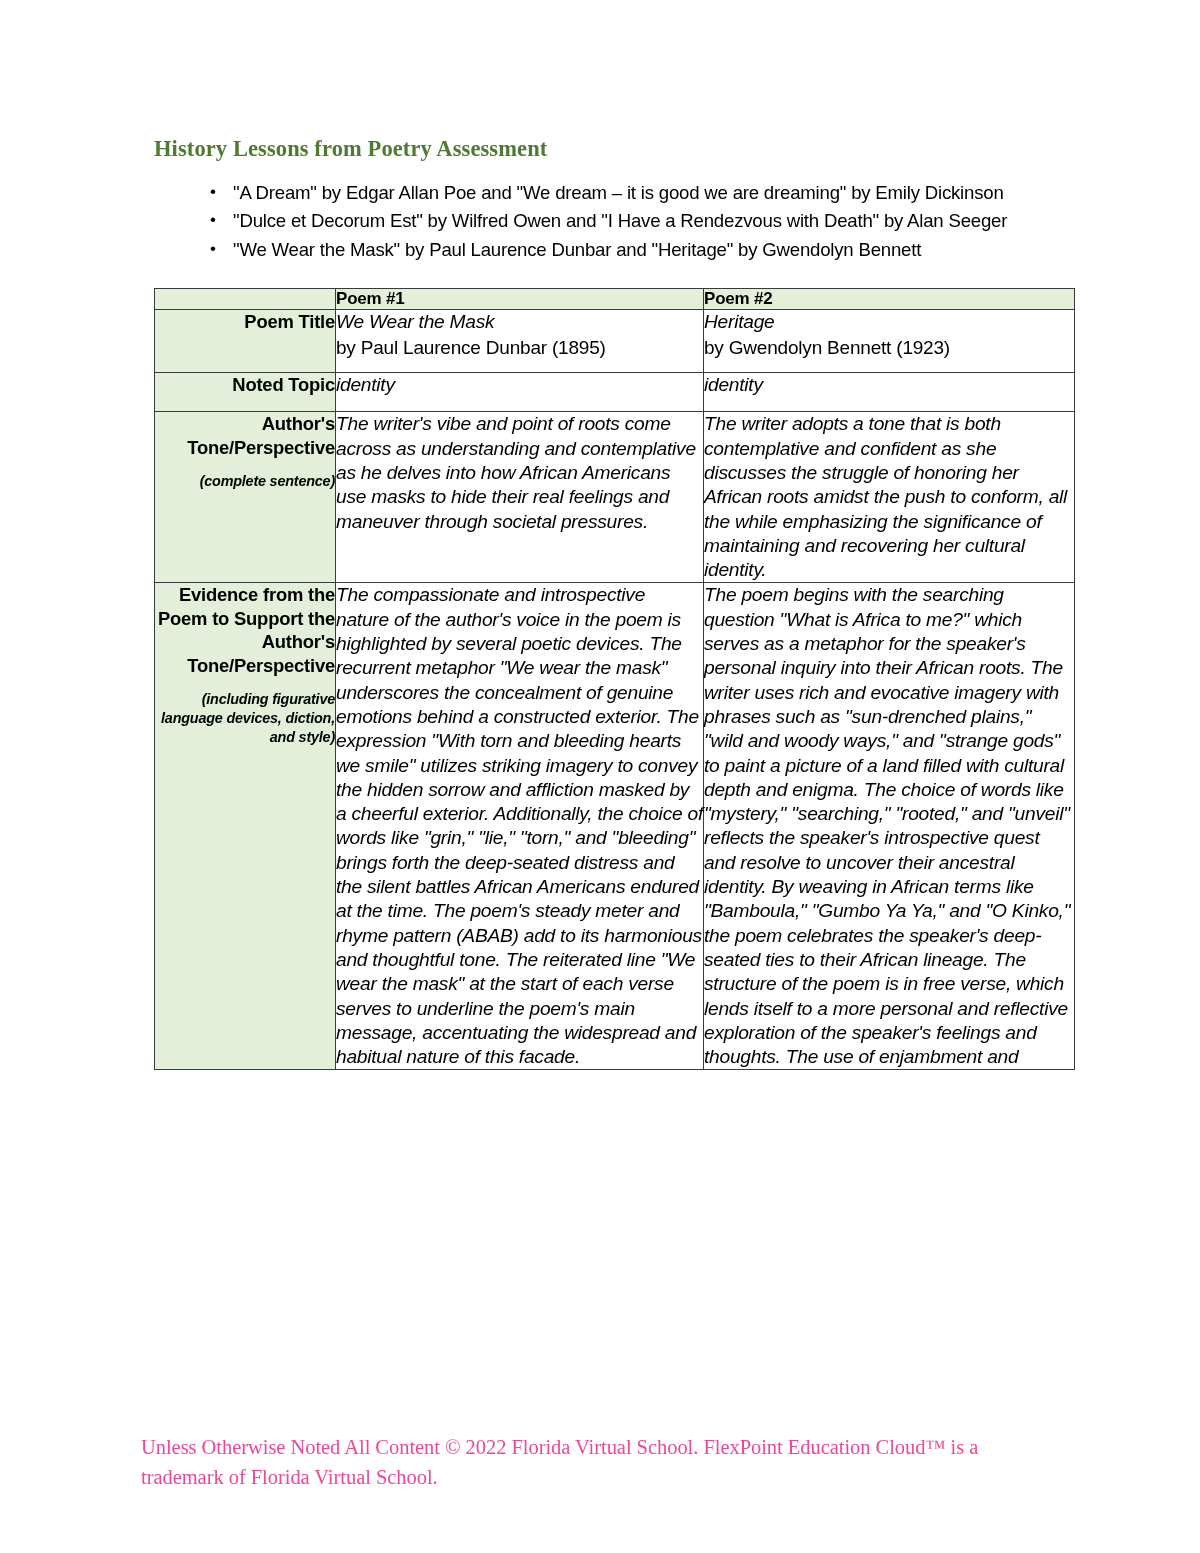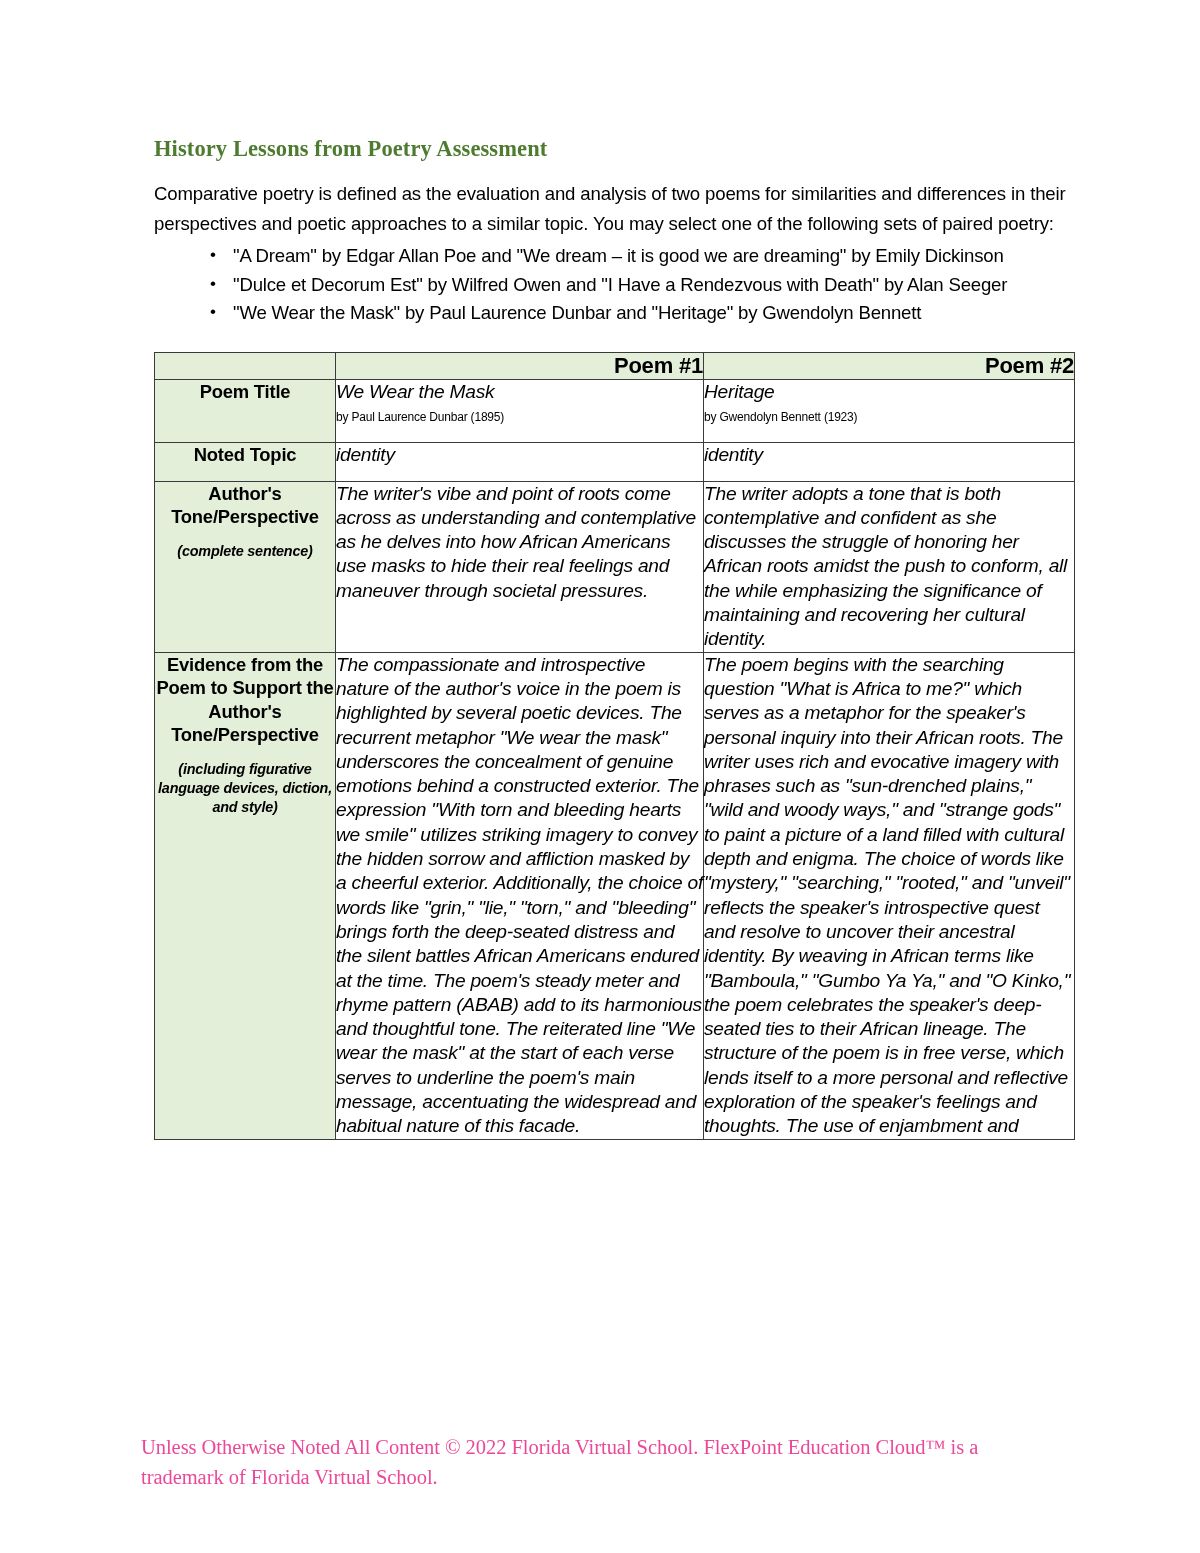--- a/index.html
+++ b/index.html
@@ -70,32 +70,32 @@
     border: 1.6px solid #3a3a3a;
     vertical-align: top;
     padding: 0;
   }
   col.c-label { width: 181px; }
   col.c-p1 { width: 368px; }
   col.c-p2 { width: 371px; }
 
   .hdr-cell {
     background: #e3efd9;
-    text-align: right;
-    font-weight: bold;
-    font-size: 22px;
+    text-align: left;
+    font-weight: bold;
+    font-size: 17px;
     padding: 6px 0 7px 0;
     letter-spacing: -0.2px;
   }
   .hdr-blank {
     background: #e3efd9;
   }
   .row-label {
     background: #e3efd9;
-    text-align: center;
+    text-align: right;
     font-weight: bold;
     font-size: 18.4px;
     line-height: 23.5px;
     vertical-align: middle;
     padding: 6px 7px;
     letter-spacing: -0.2px;
   }
   .row-label .sub {
     display: block;
     font-size: 14.4px;
@@ -109,21 +109,21 @@
     font-style: italic;
     font-size: 19.2px;
     line-height: 24.3px;
     padding: 5px 7px 8px 8px;
     letter-spacing: -0.25px;
     margin-left: 8px;
   }
   .cell .byline {
     font-style: normal;
     display: block;
-    font-size: 12px;
+    font-size: 19px;
     line-height: 26px;
     letter-spacing: -0.2px;
   }
   .row-title td.cell { height: 62px; }
   .row-topic td.cell { height: 38px; }
 
   .footer {
     position: absolute;
     left: 141px;
     top: 1432px;
@@ -135,21 +135,20 @@
     letter-spacing: -0.05px;
   }
 </style>
 </head>
 <body>
 
 <div class="page">
 
   <h1 class="doc-title">History Lessons from Poetry Assessment</h1>
 
-  <p class="intro">Comparative poetry is defined as the evaluation and analysis of two poems for similarities and differences in their perspectives and poetic approaches to a similar topic. You may select one of the following sets of paired poetry:</p>
 
   <ul class="poem-sets">
     <li>"A Dream" by Edgar Allan Poe and "We dream – it is good we are dreaming" by Emily Dickinson</li>
     <li>"Dulce et Decorum Est" by Wilfred Owen and "I Have a Rendezvous with Death" by Alan Seeger</li>
     <li>"We Wear the Mask" by Paul Laurence Dunbar and "Heritage" by Gwendolyn Bennett</li>
   </ul>
 
   <table class="compare">
     <colgroup>
       <col class="c-label">

